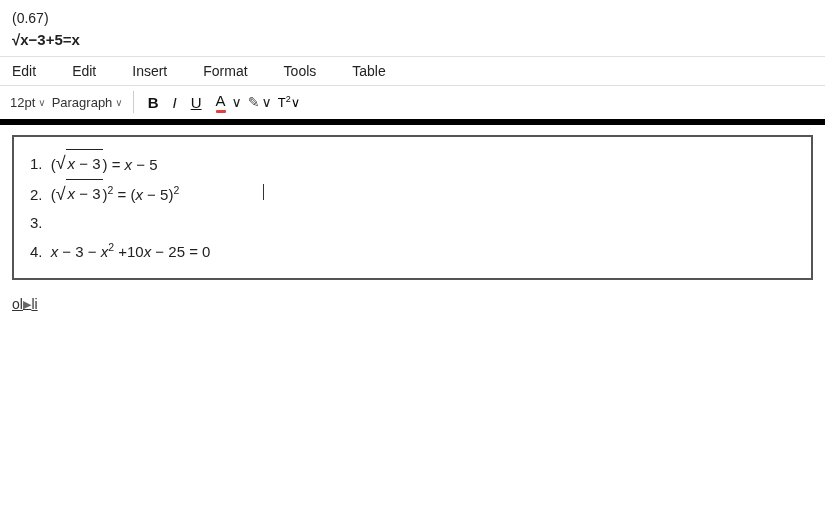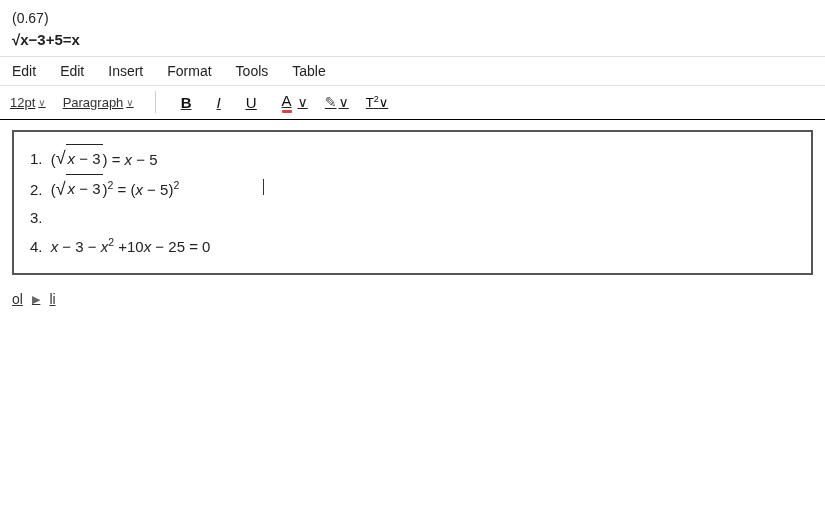--- a/index.html
+++ b/index.html
@@ -21,41 +21,40 @@
     .top-text {
       padding: 8px 12px 4px 12px;
       font-size: 14px;
       line-height: 1.5;
     }
 
     .menu-bar {
       display: flex;
       align-items: center;
       padding: 6px 12px;
-      gap: 24px;
+      gap: 36px;
       border-top: 1px solid #e0e0e0;
       border-bottom: 1px solid #e0e0e0;
       background: #fff;
     }
 
     .menu-item {
       font-size: 14px;
       cursor: pointer;
       color: #222;
       user-select: none;
     }
 
     .toolbar {
       display: flex;
       align-items: center;
       padding: 5px 10px;
-      gap: 17px;
-      border-bottom: 1px solid #000000;
-      background: #fff;
-      text-decoration: underline;
+      gap: 6px;
+      border-bottom: 6px solid #000000;
+      background: #fff;
     }
 
     .toolbar-select {
       display: flex;
       align-items: center;
       gap: 3px;
       cursor: pointer;
       font-size: 13px;
       color: #333;
       user-select: none;
@@ -161,21 +160,21 @@
       margin-left: 80px;
       vertical-align: middle;
     }
 
     .bottom-bar {
       padding: 6px 12px;
       font-size: 14px;
       color: #333;
       display: flex;
       align-items: center;
-      gap: 9px;
+      gap: 0;
       text-decoration: underline;
     }
 
     .bottom-bar .arrow {
       font-size: 11px;
       color: #666;
     }
 
     
     .math-line {

